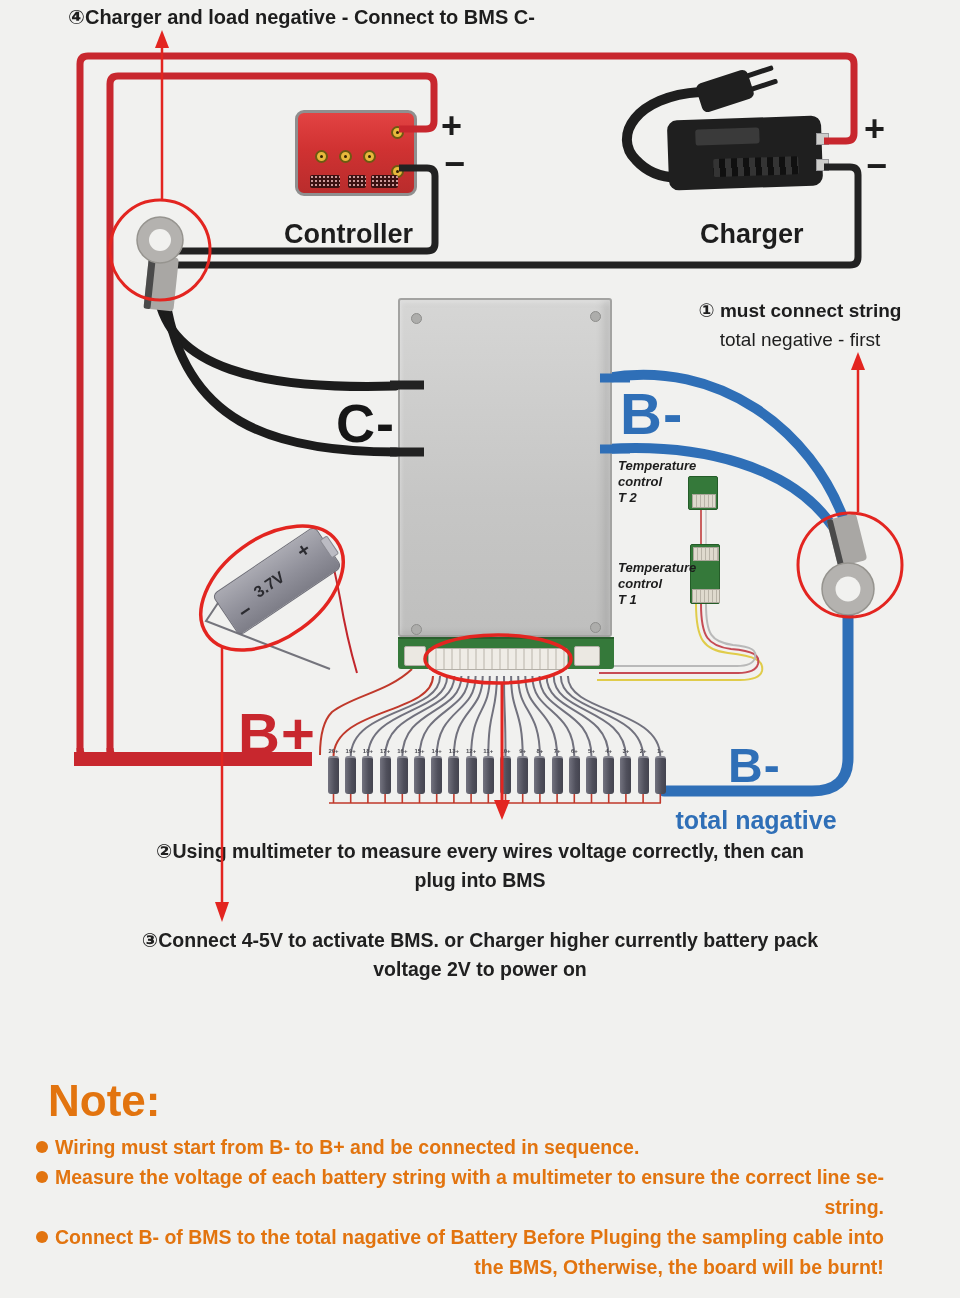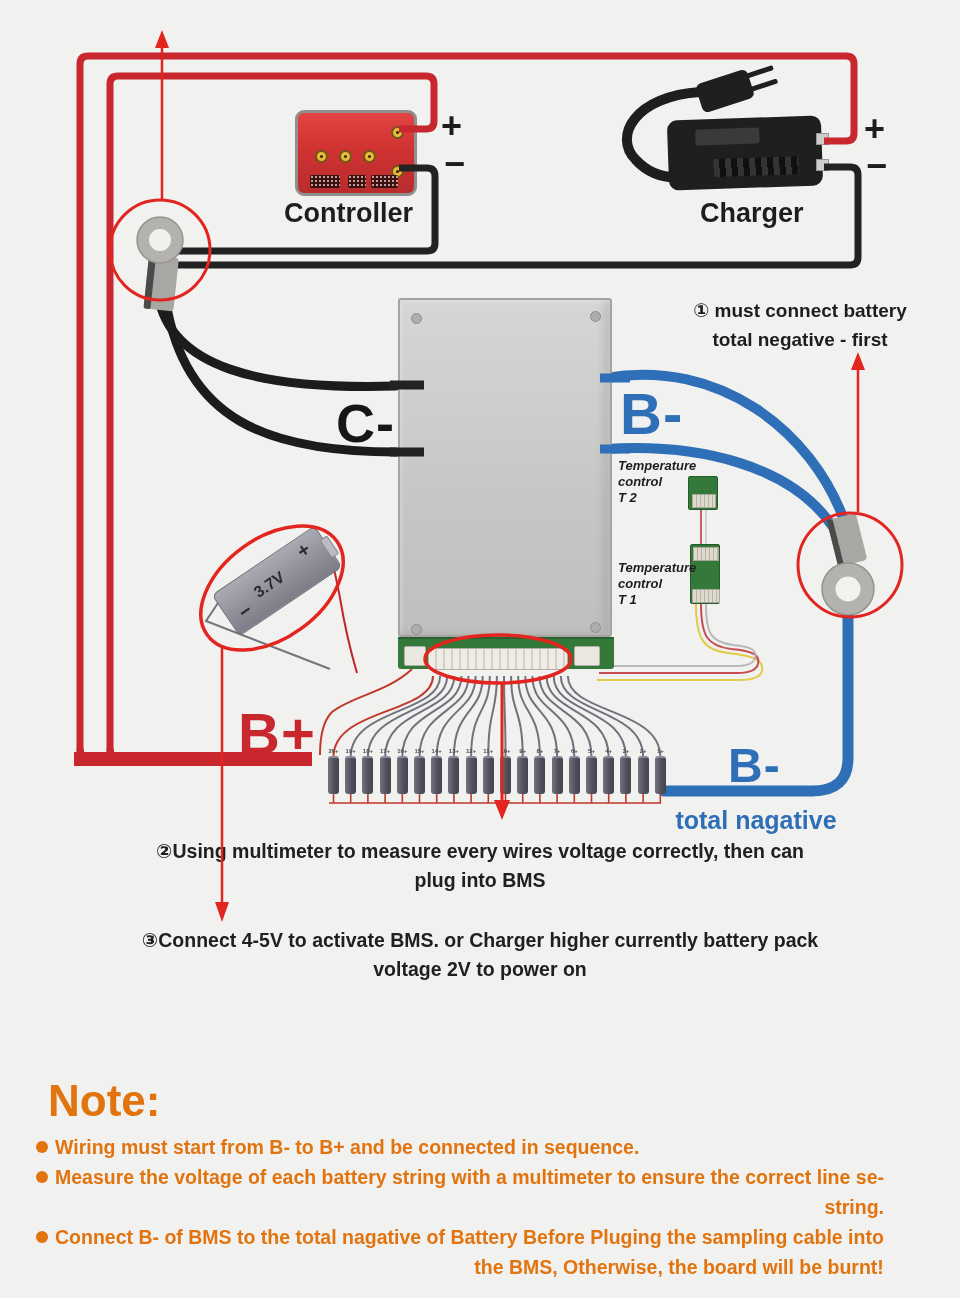--- a/index.html
+++ b/index.html
@@ -11,21 +11,21 @@
   }
   svg.layer{position:absolute;left:0;top:0;pointer-events:none;}
   #behind{z-index:1;}
   #front{z-index:6;}
   .comp{position:absolute;z-index:2;}
   .txt{position:absolute;z-index:5;color:var(--text,#1d1d1d);white-space:nowrap;}
 
   
   .step-title{font-size:20px;font-weight:700;}
   .step-text{font-size:19.5px;font-weight:600;left:0;width:960px;text-align:center;color:#202020;}
-  .comp-label{font-size:27px;font-weight:700;}
+  .comp-label{font-size:27px;font-weight:700;margin-top:21px;}
   .sign{font-size:36px;font-weight:700;line-height:1;}
   .big-red{font-size:58px;font-weight:800;color:var(--wire-red,#c8272e);letter-spacing:1px;}
   .big-blue{font-size:58px;font-weight:800;color:var(--blue,#2f6fb7);letter-spacing:1px;}
   .big-black{font-size:54px;font-weight:800;color:#161616;letter-spacing:1px;}
   .temp-label{font-size:13px;font-weight:700;line-height:16px;white-space:pre-line;font-style:italic;}
 
   
   #bms{left:398px;top:298px;width:214px;height:339px;background:linear-gradient(180deg,#d6d6d5,#c6c6c5 60%,#bfbfbe);
        border:2px solid #a3a3a1;border-radius:3px;box-sizing:border-box;
        box-shadow:inset -6px 0 10px rgba(0,0,0,.12), inset 0 3px 5px rgba(255,255,255,.55);}
@@ -249,34 +249,35 @@
         <span class="pin-label">3+</span>
       </div>
       <div class="pin" style="left: 637.6px;">
         <span class="pin-label">2+</span>
       </div>
       <div class="pin" style="left: 654.8px;">
         <span class="pin-label">1+</span>
       </div>
     </div>
 
+  <div class="txt step-title" style="left:68px;top:5px;">④Charger and load negative - Connect to BMS C-</div>
 
   <div class="txt comp-label" style="left:284px;top:198px;">Controller</div>
   <div class="txt sign" style="left:441px;top:108px;">+</div>
   <div class="txt sign" style="left:444px;top:146px;">−</div>
 
   <div class="txt comp-label" style="left:700px;top:198px;">Charger</div>
   <div class="txt sign" style="left:864px;top:111px;">+</div>
   <div class="txt sign" style="left:866px;top:148px;">−</div>
 
   <div class="txt big-black" style="left:336px;top:392px;">C-</div>
   <div class="txt big-blue" style="left:620px;top:380px;">B-</div>
 
-  <div class="txt" style="left:670px;top:299px;width:260px;text-align:center;font-size:19px;font-weight:700;">① must connect battery</div>
-  <div class="txt" style="left:670px;top:329px;width:260px;text-align:center;font-size:19px;font-weight:700;">total negative - first</div>
+  <div class="txt" style="left:670px;top:299px;width:260px;text-align:center;font-size:19px;font-weight:700;">① must connect string</div>
+  <div class="txt" style="left:670px;top:329px;width:260px;text-align:center;font-size:19px;font-weight:400;">total negative - first</div>
 
   <div class="txt temp-label" style="left:618px;top:458px;"><span>Temperature</span><br><span>control</span><br><span>T 2</span></div>
   <div class="txt temp-label" style="left:618px;top:560px;"><span>Temperature</span><br><span>control</span><br><span>T 1</span></div>
 
   <div class="txt big-red" style="left:238px;top:700px;">B+</div>
   <div class="txt big-blue" style="left:728px;top:738px;font-size:48px;">B-</div>
   <div class="txt" style="left:656px;top:806px;width:200px;text-align:center;font-size:25px;font-weight:800;color:var(--blue,#2f6fb7);">total nagative</div>
 
   <div class="txt step-text" style="top:840px;">②Using multimeter to measure every wires voltage correctly, then can</div>
   <div class="txt step-text" style="top:869px;">plug into BMS</div>

